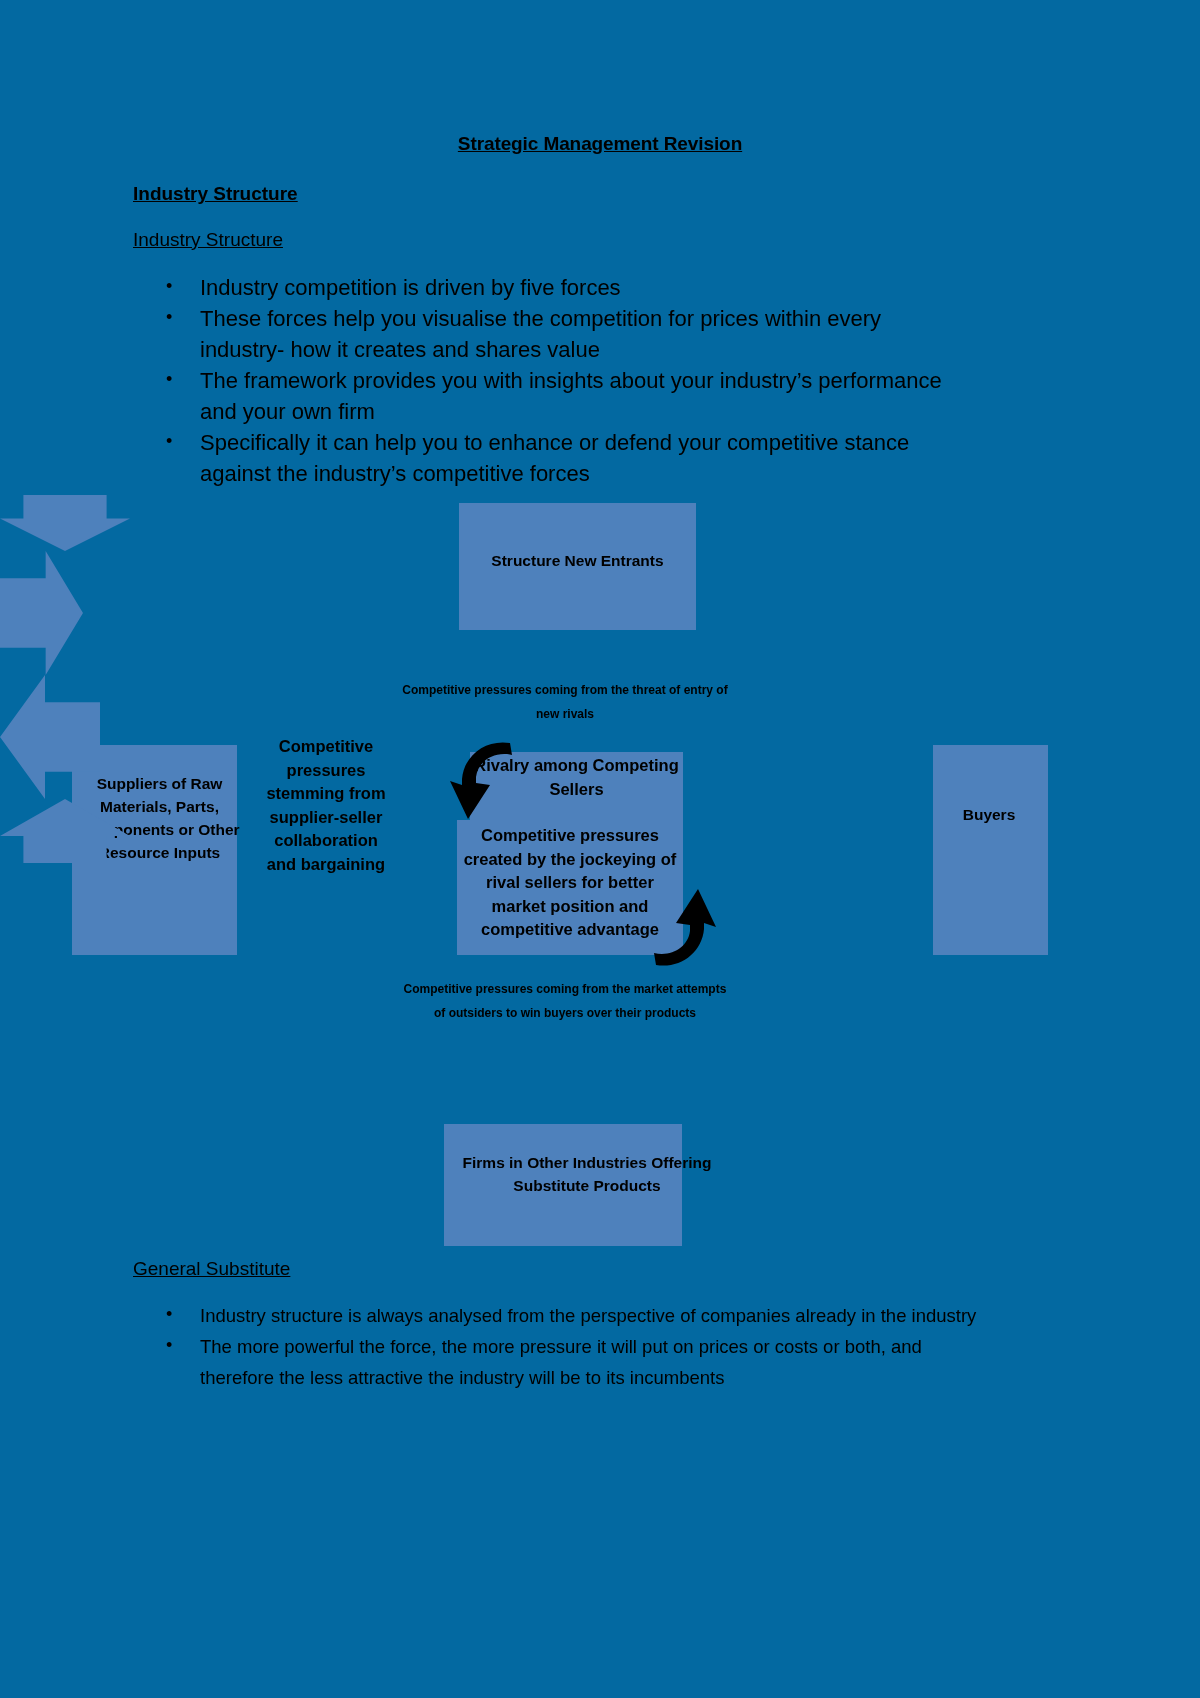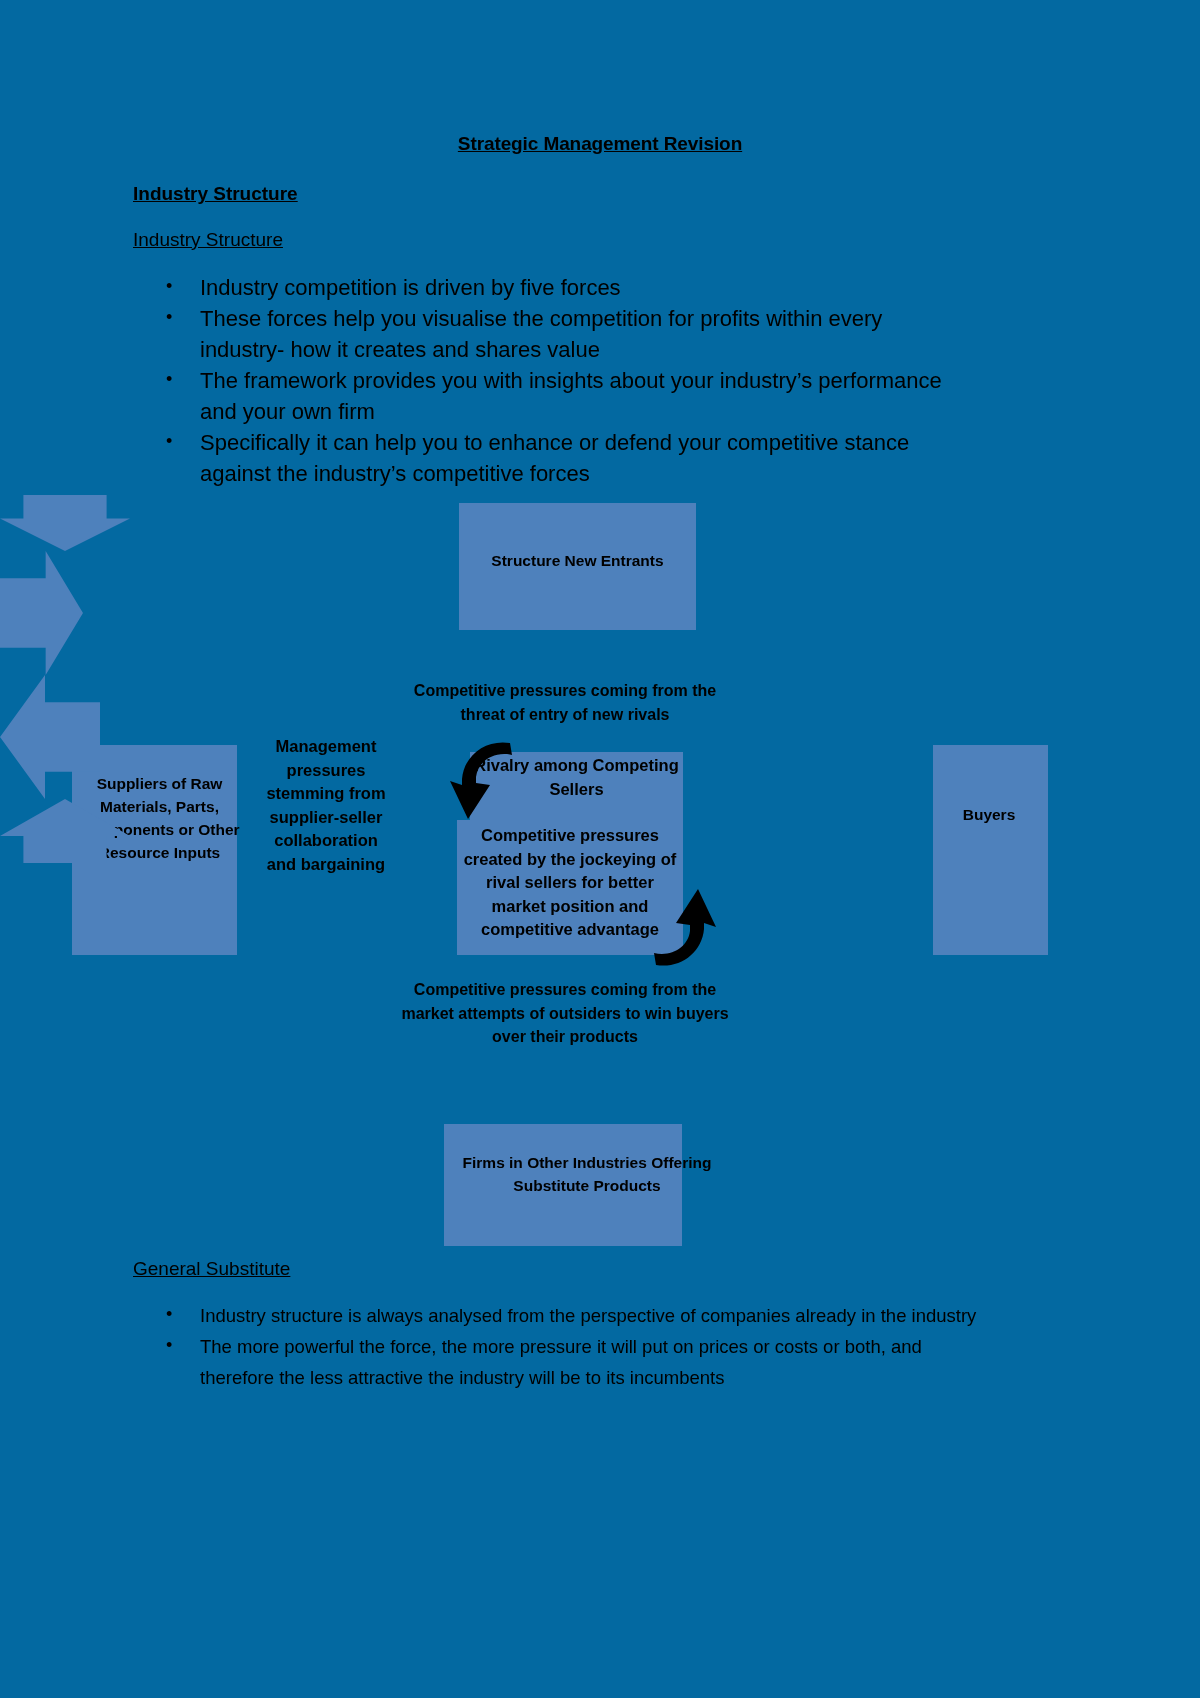--- a/index.html
+++ b/index.html
@@ -122,21 +122,21 @@
     position: absolute;
     font-size: 15.5px;
     font-weight: bold;
     line-height: 23px;
     text-align: center;
     color: #000000;
   }
 
   .caption {
     position: absolute;
-    font-size: 16px;
+    font-size: 12px;
     font-weight: bold;
     line-height: 23.5px;
     text-align: center;
     color: #000000;
   }
 
   .caption-narrow {
     position: absolute;
     font-size: 16.5px;
     font-weight: bold;
@@ -241,36 +241,36 @@
 <div class="page">
 
   <div class="doc-title"><span>Strategic Management Revision </span></div>
 
   <div class="heading-bold"><span>Industry Structure </span></div>
 
   <div class="heading-plain"><span>Industry Structure </span></div>
 
   <ul class="bullets">
     <li>Industry competition is driven by five forces</li>
-    <li> These forces help you visualise the competition for profits within every industry- how it creates and shares value</li>
+    <li> These forces help you visualise the competition for prices within every industry- how it creates and shares value</li>
     <li>The  framework provides you with insights about your industry’s performance and your own firm</li>
     <li>Specifically it can help you to enhance or defend your competitive stance against the industry’s competitive forces</li>
   </ul>
 
   <div class="diagram">
 
     <div class="shape" id="top-box"></div>
     <div class="shape-label" id="top-box-label">Structure New Entrants</div>
     <div id="top-arrow"></div>
     <div class="caption" id="top-caption">Competitive pressures coming from the threat of entry of new rivals</div>
 
     <div class="shape" id="left-box"></div>
     <div id="left-arrow"></div>
     <div class="shape-label" id="left-box-label">Suppliers of Raw Materials, Parts, Components or Other Resource Inputs</div>
-    <div class="caption-narrow" id="left-caption">Management pressures stemming from supplier-seller collaboration and bargaining</div>
+    <div class="caption-narrow" id="left-caption">Competitive pressures stemming from supplier-seller collaboration and bargaining</div>
 
     <div class="shape" id="right-box"></div>
     <div id="right-arrow"></div>
     <div class="shape-label" id="right-box-label">Buyers</div>
 
     <div class="shape" id="center-box-top"></div>
     <div class="shape" id="center-box-bottom"></div>
     <div class="shape-label" id="center-label-top">Rivalry among Competing Sellers</div>
     <div class="shape-label" id="center-label-bottom">Competitive pressures created by the jockeying of rival sellers for better market position and competitive advantage</div>
 

